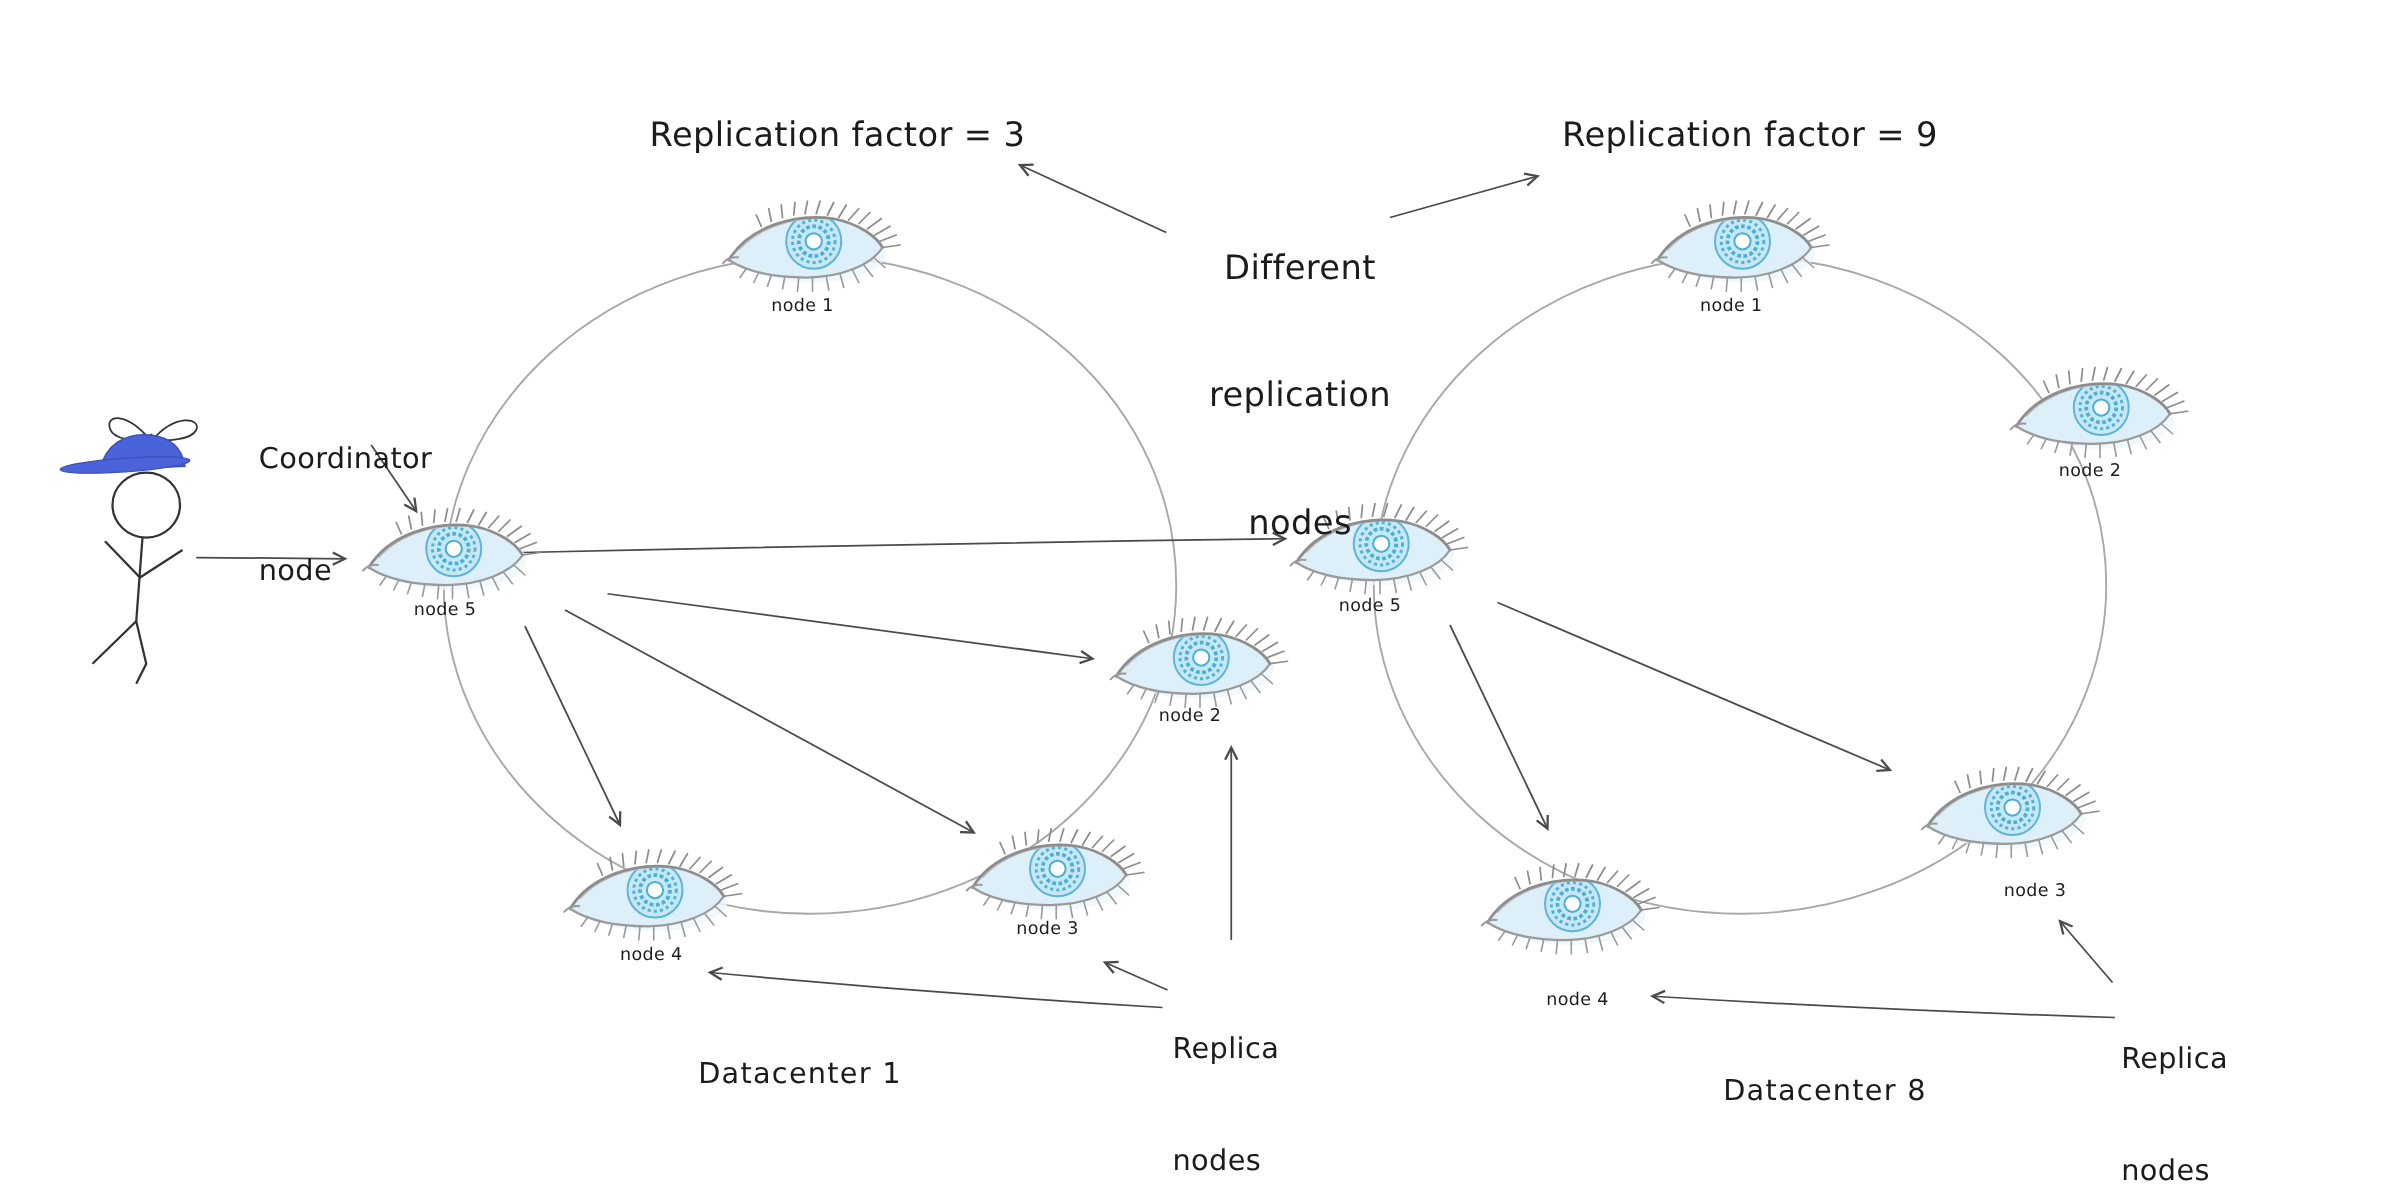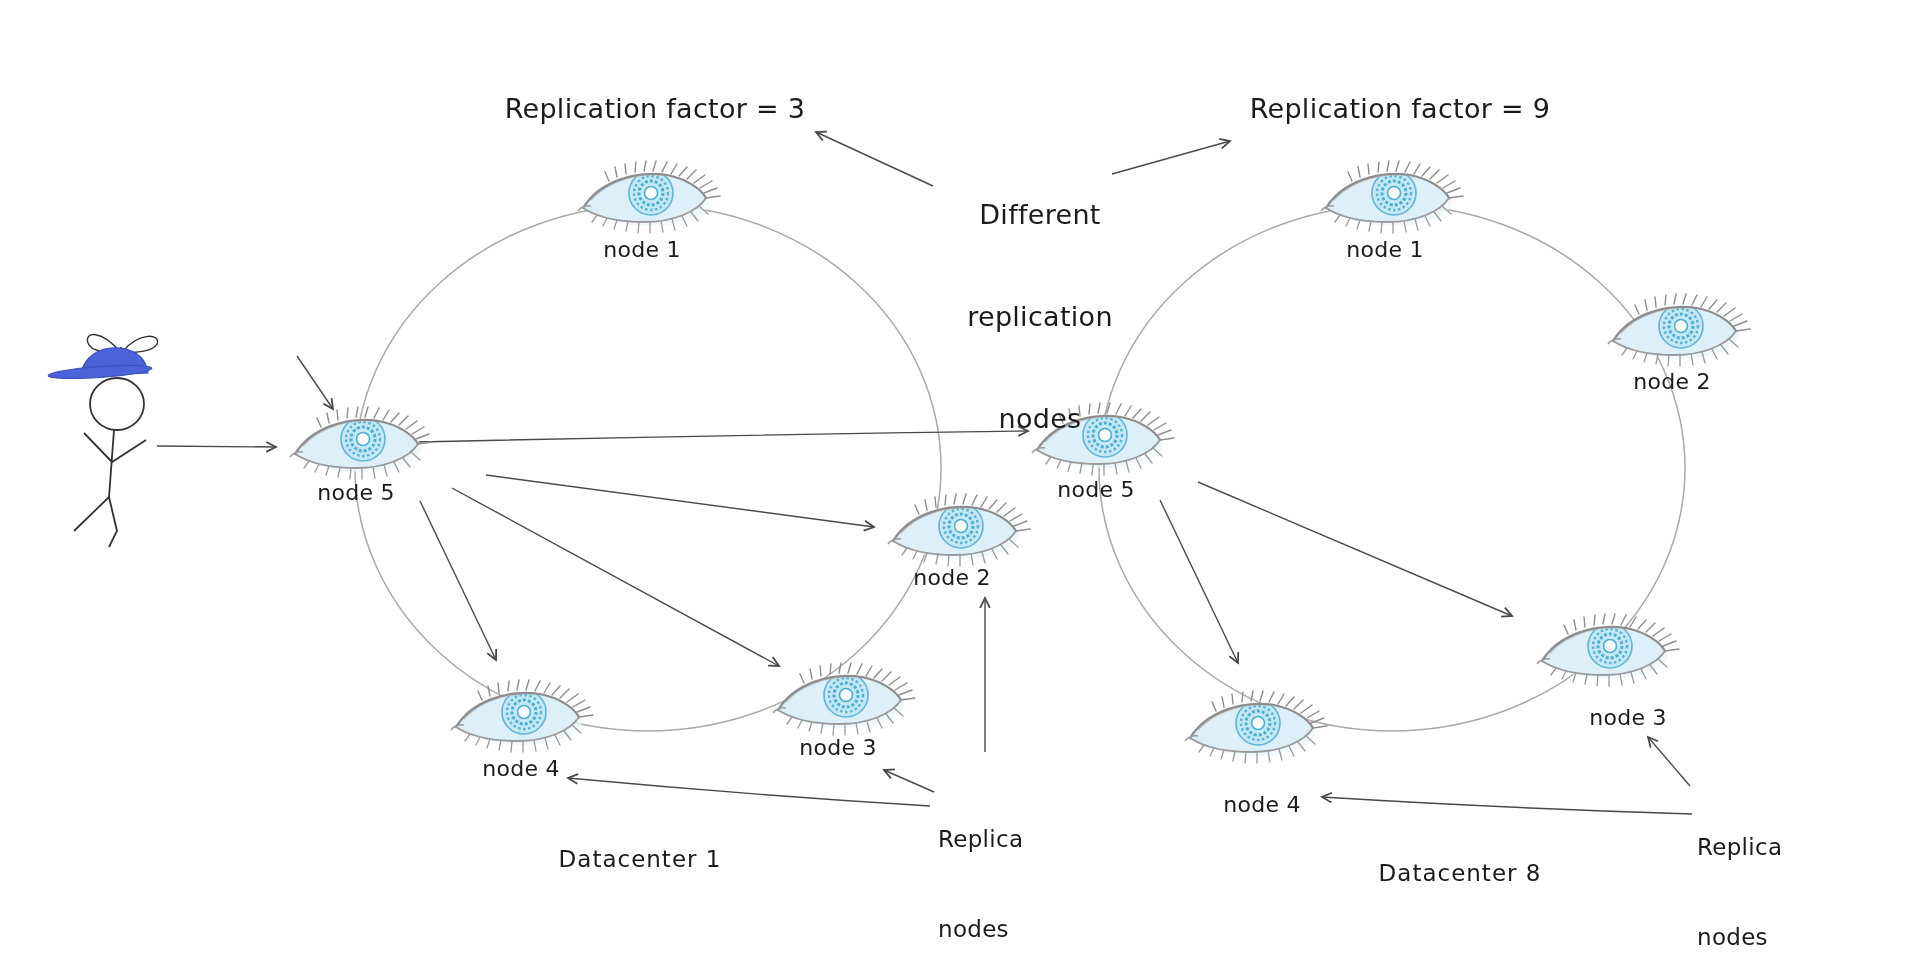--- a/index.html
+++ b/index.html
@@ -4,21 +4,21 @@
 <style>
   html,body{margin:0;padding:0;background:#ffffff;}
   body{width:1920px;height:955px;position:relative;overflow:hidden;
        font-family:"DejaVu Sans",sans-serif;color:#1b1b1b;}
   .canvas{position:absolute;inset:0;}
   svg.art{position:absolute;left:0;top:0;}
   .lbl{position:absolute;white-space:pre;letter-spacing:.3px;color:#1b1b1b;}
   .ctr{transform:translateX(-50%);text-align:center;}
   .big{font-size:27px;line-height:34px;}
   .med{font-size:23px;line-height:30px;}
-  .node{font-size:22px;}
+  .node{font-size:14px;}
   .dc{font-size:23px;letter-spacing:1px;}
 </style>
 </head>
 <body>
 
 <div class="canvas">
 
   <svg class="art" width="1920" height="955" viewBox="0 0 1920 955">
     <defs>
       <marker id="ah" viewBox="0 0 10 10" refX="8.5" refY="5" markerWidth="10" markerHeight="10" orient="auto-start-reverse">
@@ -114,29 +114,33 @@
       <use href="#eye" x="448" y="679" width="150" height="86"></use>
       <use href="#eye" x="287" y="406" width="150" height="86"></use>
       <use href="#eye" x="1318" y="160" width="150" height="86"></use>
       <use href="#eye" x="1605" y="293" width="150" height="86"></use>
       <use href="#eye" x="1534" y="613" width="150" height="86"></use>
       <use href="#eye" x="1182" y="690" width="150" height="86"></use>
       <use href="#eye" x="1029" y="402" width="150" height="86"></use>
     </g>
   </svg>
 
-  <div class="lbl ctr big" style="left:655px;top:92px;">Replication factor = 3</div>
+  <div class="lbl ctr big" style="left:670px;top:92px;">Replication factor = 3</div>
   <div class="lbl ctr big" style="left:1400px;top:92px;">Replication factor = 9</div>
 
   <div class="lbl ctr big" style="left:1040px;top:130px;">
     <div>Different</div>
     <div>replication</div>
     <div>nodes</div>
   </div>
 
+  <div class="lbl med" style="left:207px;top:292px;">
+    <div>Coordinator</div>
+    <div>node</div>
+  </div>
 
   <div class="lbl ctr node" style="left:642px;top:237px;">node 1</div>
   <div class="lbl ctr node" style="left:952px;top:565px;">node 2</div>
   <div class="lbl ctr node" style="left:838px;top:735px;">node 3</div>
   <div class="lbl ctr node" style="left:521px;top:756px;">node 4</div>
   <div class="lbl ctr node" style="left:356px;top:480px;">node 5</div>
 
   <div class="lbl ctr node" style="left:1385px;top:237px;">node 1</div>
   <div class="lbl ctr node" style="left:1672px;top:369px;">node 2</div>
   <div class="lbl ctr node" style="left:1628px;top:705px;">node 3</div>

